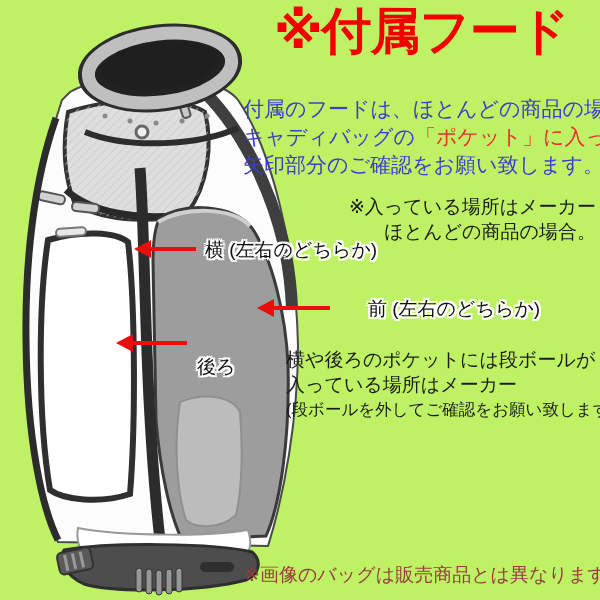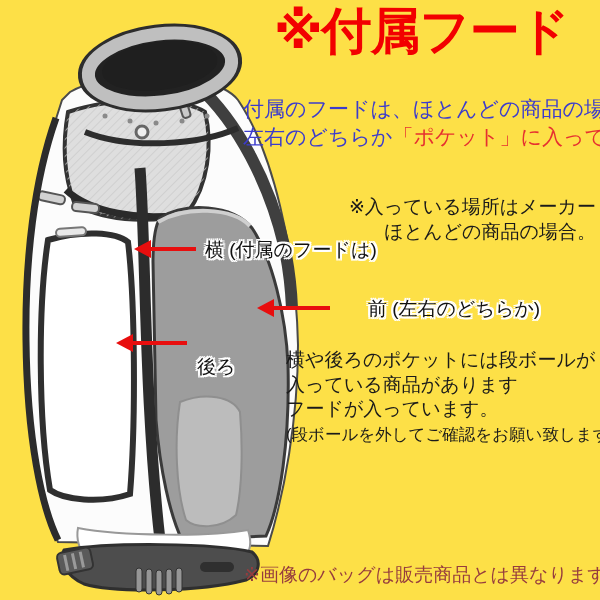--- a/index.html
+++ b/index.html
@@ -1,18 +1,18 @@
 <!DOCTYPE html>
 <html lang="ja"><head>
 <meta charset="utf-8">
 <style>
   html,body{margin:0;padding:0;}
   body{width:600px;height:600px;background:#ffffff;overflow:hidden;
        font-family:"Liberation Sans","DejaVu Sans",sans-serif;}
-  .stage{position:relative;width:600px;height:600px;background:#fde047;}
+  .stage{position:relative;width:600px;height:600px;background:#bef264;}
 
   .bag-svg{position:absolute;left:0;top:0;width:600px;height:600px;}
 
   .page-title{position:absolute;left:274px;top:0px;width:320px;
     font-size:50px;font-weight:900;color:#f20000;letter-spacing:-1px;
     line-height:62px;white-space:nowrap;}
 
   .intro{position:absolute;left:243px;top:95px;width:356px;
     font-size:21px;line-height:28px;color:#3c3ccd;white-space:nowrap;}
   .intro .red{color:#e63030;}
@@ -123,39 +123,39 @@
     <rect x="156" y="570" width="6" height="25" rx="3" fill="#969696" stroke="#333" stroke-width="1"></rect>
     <rect x="166" y="569" width="6" height="25" rx="3" fill="#969696" stroke="#333" stroke-width="1"></rect>
     <rect x="176" y="568" width="6" height="24" rx="3" fill="#969696" stroke="#333" stroke-width="1"></rect>
     <rect x="200" y="562" width="34" height="10" rx="5" fill="#2f2f2f"></rect>
   </svg>
 
   <div class="page-title">※付属フード</div>
 
   <div class="intro">
     <div>付属のフードは、ほとんどの商品の場合</div>
-    <div><span>左右のどちらか</span><span class="red">「ポケット」に入っています。</span></div>
+    <div><span>キャディバッグの</span><span class="red">「ポケット」に入っています。</span></div>
+    <div>矢印部分のご確認をお願い致します。</div>
   </div>
 
   <div class="loc-note">
     <div>※入っている場所はメーカー</div>
     <div>ほとんどの商品の場合。</div>
   </div>
 
   <div class="arrow arrow-side"></div>
-  <div class="arrow-label label-side">横 (付属のフードは)</div>
+  <div class="arrow-label label-side">横 (左右のどちらか)</div>
 
   <div class="arrow arrow-front"></div>
   <div class="arrow-label label-front">前 (左右のどちらか)</div>
 
   <div class="arrow arrow-back"></div>
   <div class="arrow-label label-back">後ろ</div>
 
   <div class="cardboard">
     <div>横や後ろのポケットには段ボールが</div>
-    <div>入っている商品があります</div>
-    <div>フードが入っています。</div>
+    <div>入っている場所はメーカー</div>
     <div class="small">(段ボールを外してご確認をお願い致します)</div>
   </div>
 
   <div class="footer-note">※画像のバッグは販売商品とは異なります。</div>
 
 </div>
 
 </body></html>

